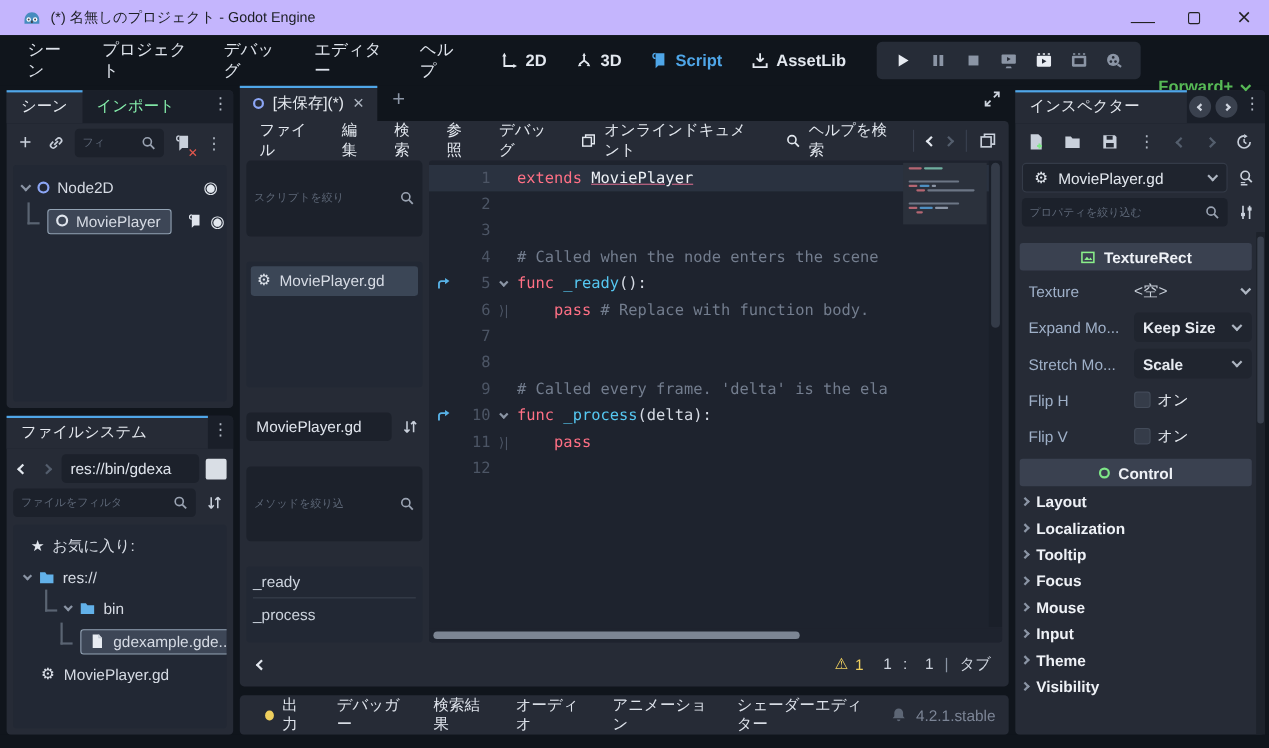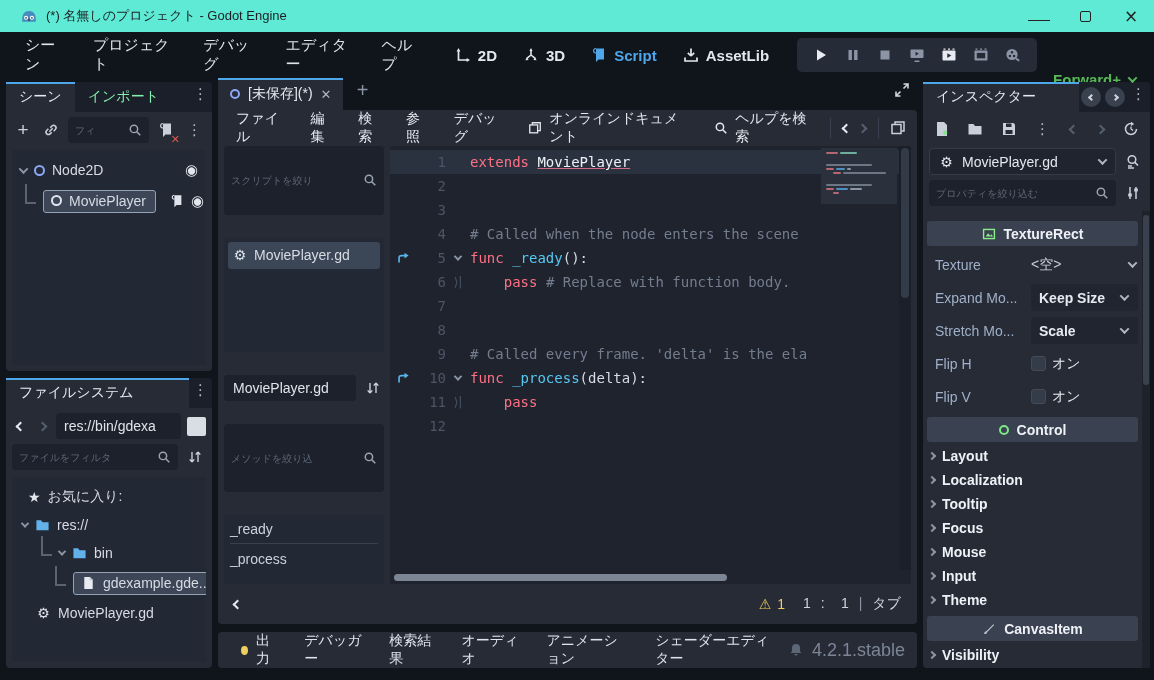--- a/index.html
+++ b/index.html
@@ -1,21 +1,21 @@
 <!DOCTYPE html>
 <html style="--accent: #4fa6e8; --green: #57b956; --warn: #eecf5e; --kw: #ff7085; --fn: #56c8f2; --cm: #737d8e; --folderblue: #62b1e9; --nodeblue: #8ca6f5; --icongreen: #8aef8a;"><head>
 <meta charset="utf-8">
 <style>
   * { box-sizing: border-box; margin: 0; padding: 0; }
   html,body { width:1154px; height:680px; overflow:hidden;
     font-family:"Liberation Sans","DejaVu Sans",sans-serif; background:#10151c; }
   .window { width:1154px; height:680px; display:flex; flex-direction:column; background:#10151c; }
 
   
-  .titlebar { height:32px; background:#5eead4; display:flex; align-items:center; padding-left:12px; flex:0 0 auto; }
+  .titlebar { height:32px; background:#c4b5fd; display:flex; align-items:center; padding-left:12px; flex:0 0 auto; }
   .titlebar .app-icon { width:18px; height:18px; margin:0 8px; }
   .titlebar .title { font-size:13px; color:#1c1f24; }
   .win-btns { margin-left:auto; display:flex; height:100%; }
   .win-btn { width:46px; height:100%; display:flex; align-items:center; justify-content:center; color:#222; font-size:15px; }
   .wb-min { width:22px; border-top:1.6px solid #222; margin-top:8px; }
   .wb-max { width:11px; height:11px; border:1.4px solid #222; border-radius:2px; }
   .wb-x { font-size:17px; font-weight:400; }
 
   
   .menubar { height:46px; background:#10151c; display:flex; align-items:center; padding:0 12px; gap:0; flex:0 0 auto; color:#dfe4ec; }
@@ -121,21 +121,21 @@
   .hscroll .thumb { position:absolute; left:4px; top:3px; height:7px; width:64%; background:#8d96a5; border-radius:4px; opacity:.85; }
 
   .se-status { height:40px; display:flex; align-items:center; padding:0 16px; gap:18px; color:#d6dbe4; font-size:14px; flex:0 0 auto; }
   .se-status .warn { color:var(--warn); display:flex; align-items:center; gap:6px; margin-left:auto; font-size:14px; }
   .se-status .pos { display:flex; gap:10px; color:#cfd5df; }
 
   
   .bottom-bar { height:36px; background:#262b36; border-radius:4px; margin-top:8px; display:flex; align-items:center; padding:0 12px; gap:4px; flex:0 0 auto; }
   .bb-tab { display:flex; align-items:center; gap:8px; padding:4px 11px; font-size:14px; color:#dfe4ec; }
   .bb-dot { width:9px; height:9px; border-radius:50%; background:var(--warn); }
-  .bb-right { margin-left:auto; display:flex; align-items:center; gap:8px; color:#7c8596; font-size:18px; }
+  .bb-right { margin-left:auto; display:flex; align-items:center; gap:8px; color:#7c8596; font-size:14px; }
 
   
   .right-col { width:234px; flex:0 0 auto; display:flex; flex-direction:column; padding:4px 4px 0 3px; }
   .insp { flex:1; }
   .insp-circbtn { width:20px; height:20px; border-radius:50%; background:#3a414e; color:#cfd5df; display:flex; align-items:center; justify-content:center; margin:auto 2px; }
   .insp-circbtn .chev { width:5px; height:5px; }
   .resrow { display:flex; align-items:center; gap:6px; padding:2px 6px; }
   .resbox { flex:1; display:flex; align-items:center; gap:8px; background:#1f242e; border:1px solid #343b48; border-radius:4px; height:27px; padding:0 9px; color:#e3e8ef; font-size:14px; min-width:0; }
   .resbox .lbl { flex:1; white-space:nowrap; overflow:hidden; }
   .insp-scroll { flex:1; overflow:hidden; position:relative; padding:6px 12px 0 4px; }
@@ -845,28 +845,20 @@
               <span>Mouse</span>
             </div>
             <div class="grow">
               <span class="chev chev-right"></span>
               <span>Input</span>
             </div>
             <div class="grow">
               <span class="chev chev-right"></span>
               <span>Theme</span>
             </div>
-            <div class="sec-head">
-              <span class="icon " style="color:#b8c0cc;width:14px;height:14px;">
-                <svg viewBox="0 0 16 16">
-                  <path d="M2.5 13.8c0-2 .9-3 2.4-3.1L13 2.6l.9.9-8.1 8.1c-.1 1.6-1.2 2.4-3.3 2.2z" fill="currentColor"></path>
-                </svg>
-              </span>
-              <span>CanvasItem</span>
-            </div>
             <div class="grow">
               <span class="chev chev-right"></span>
               <span>Visibility</span>
             </div>
             <div class="grow"></div>
           <div class="insp-vscroll">
               <div class="thumb"></div>
             </div>
         </div>
       </div>

